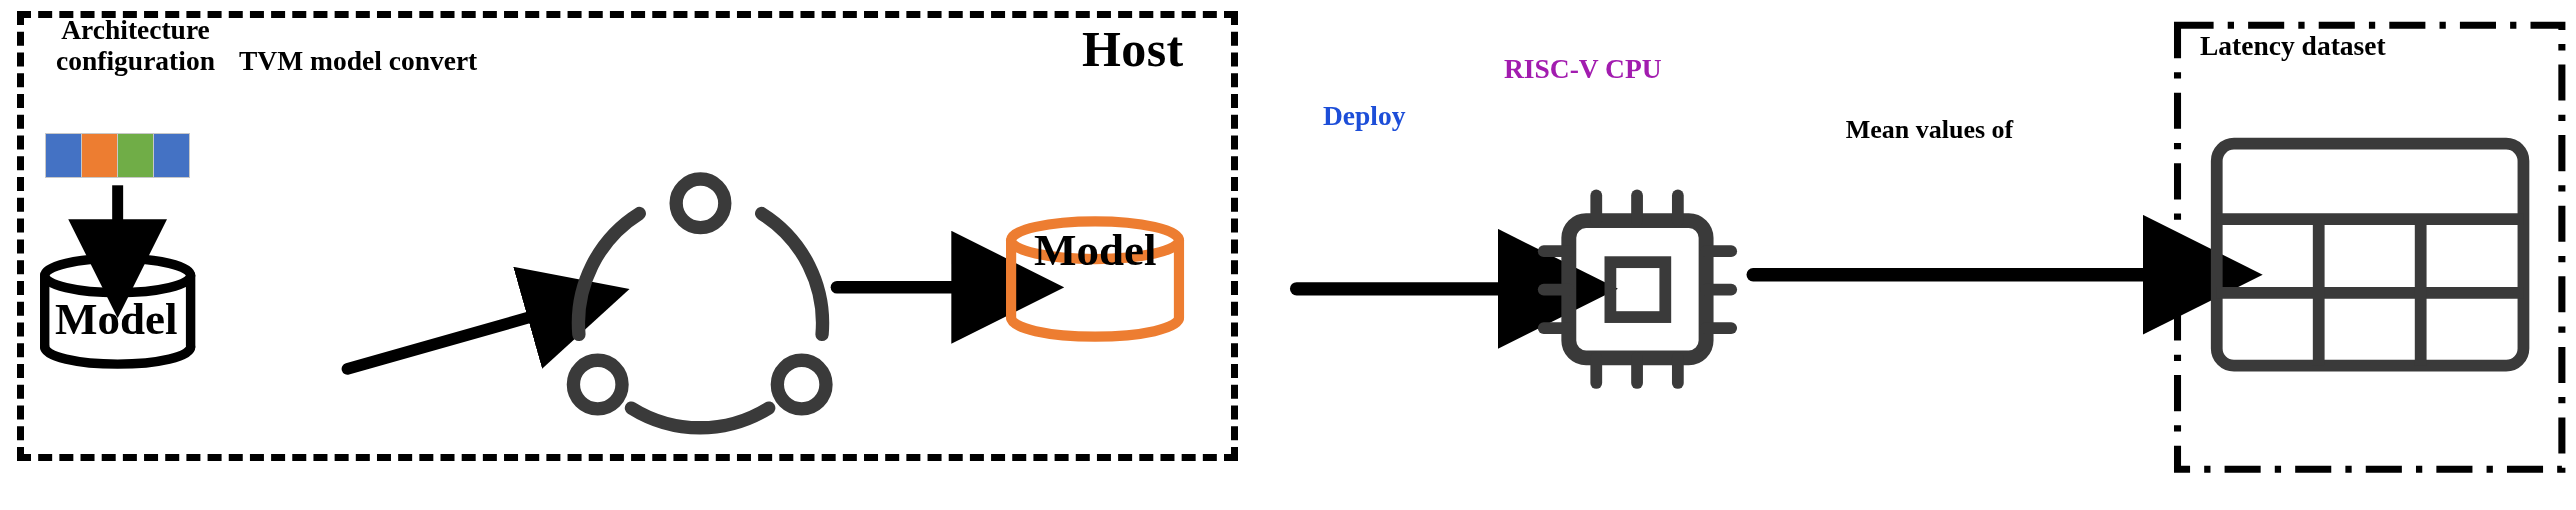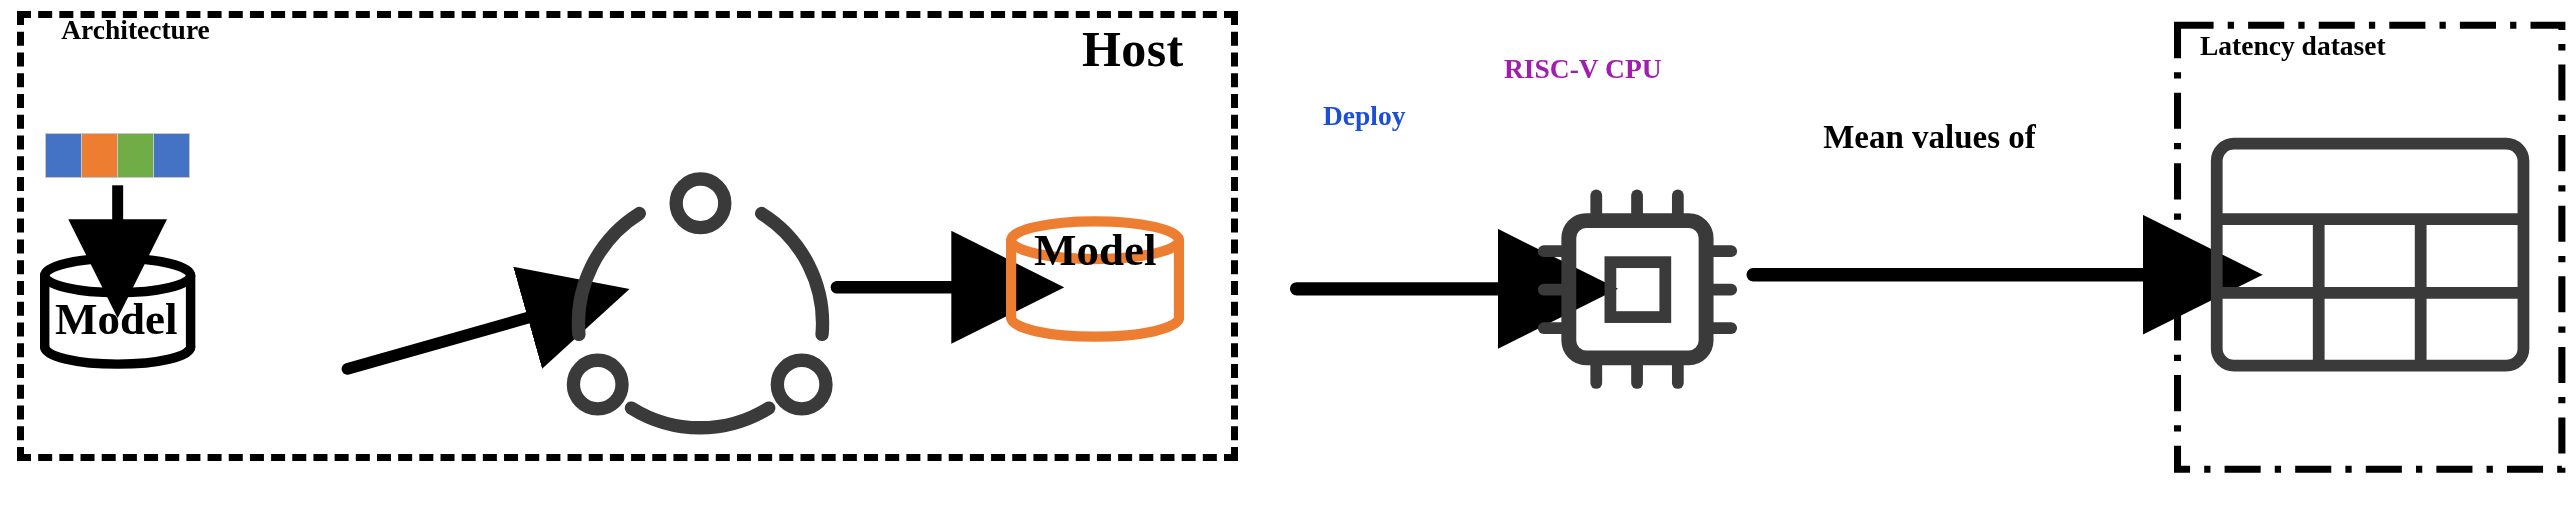--- a/index.html
+++ b/index.html
@@ -89,21 +89,21 @@
     font-size: 27.5px;
     font-weight: bold;
     color: #1d4ed8;
     white-space: nowrap;
   }
   #mean-label {
     left: 1800px;
     top: 100px;
     width: 259px;
     text-align: center;
-    font-size: 33px;
+    font-size: 26px;
     font-weight: bold;
     line-height: 2.3;
     color: #000000;
   }
   #latency-label {
     left: 2200px;
     top: 30px;
     width: 377px;
     text-align: left;
     font-size: 27.5px;
@@ -127,20 +127,21 @@
 <body>
 
 <div id="canvas">
 
   <div class="abs" id="host-box"></div>
 
   <div class="abs" id="host-title">Host</div>
 
   <div class="abs" id="arch-label">
     <div>Architecture</div>
+    <div>configuration</div>
   </div>
 
   <div class="abs" id="arch-bar">
     <div class="seg" style="background: rgb(68, 114, 196);"></div>
     <div class="seg" style="background: rgb(237, 125, 49);"></div>
     <div class="seg" style="background: rgb(112, 173, 71);"></div>
     <div class="seg" style="background: rgb(68, 114, 196);"></div>
   </div>
 
   <svg class="svg-layer" width="2576" height="511" viewBox="0 0 3284 651">
@@ -220,20 +221,21 @@
 
     <g fill="none" stroke="#3A3A3A" stroke-width="15">
       <rect x="2826" y="183" width="391" height="283" rx="22" ry="22"></rect>
       <line x1="2826" y1="279" x2="3217" y2="279"></line>
       <line x1="2826" y1="373" x2="3217" y2="373"></line>
       <line x1="2956" y1="279" x2="2956" y2="466"></line>
       <line x1="3086" y1="279" x2="3086" y2="466"></line>
     </g>
   </svg>
 
+  <div class="abs" id="tvm-label">TVM model convert</div>
 
   <div class="cyl-text" id="model1-text">Model</div>
 
   <div class="cyl-text" id="model2-text">Model</div>
 
   <div class="abs" id="deploy-label">Deploy</div>
 
   <div class="abs" id="riscv-label">RISC-V CPU</div>
 
   <div class="abs" id="mean-label">

